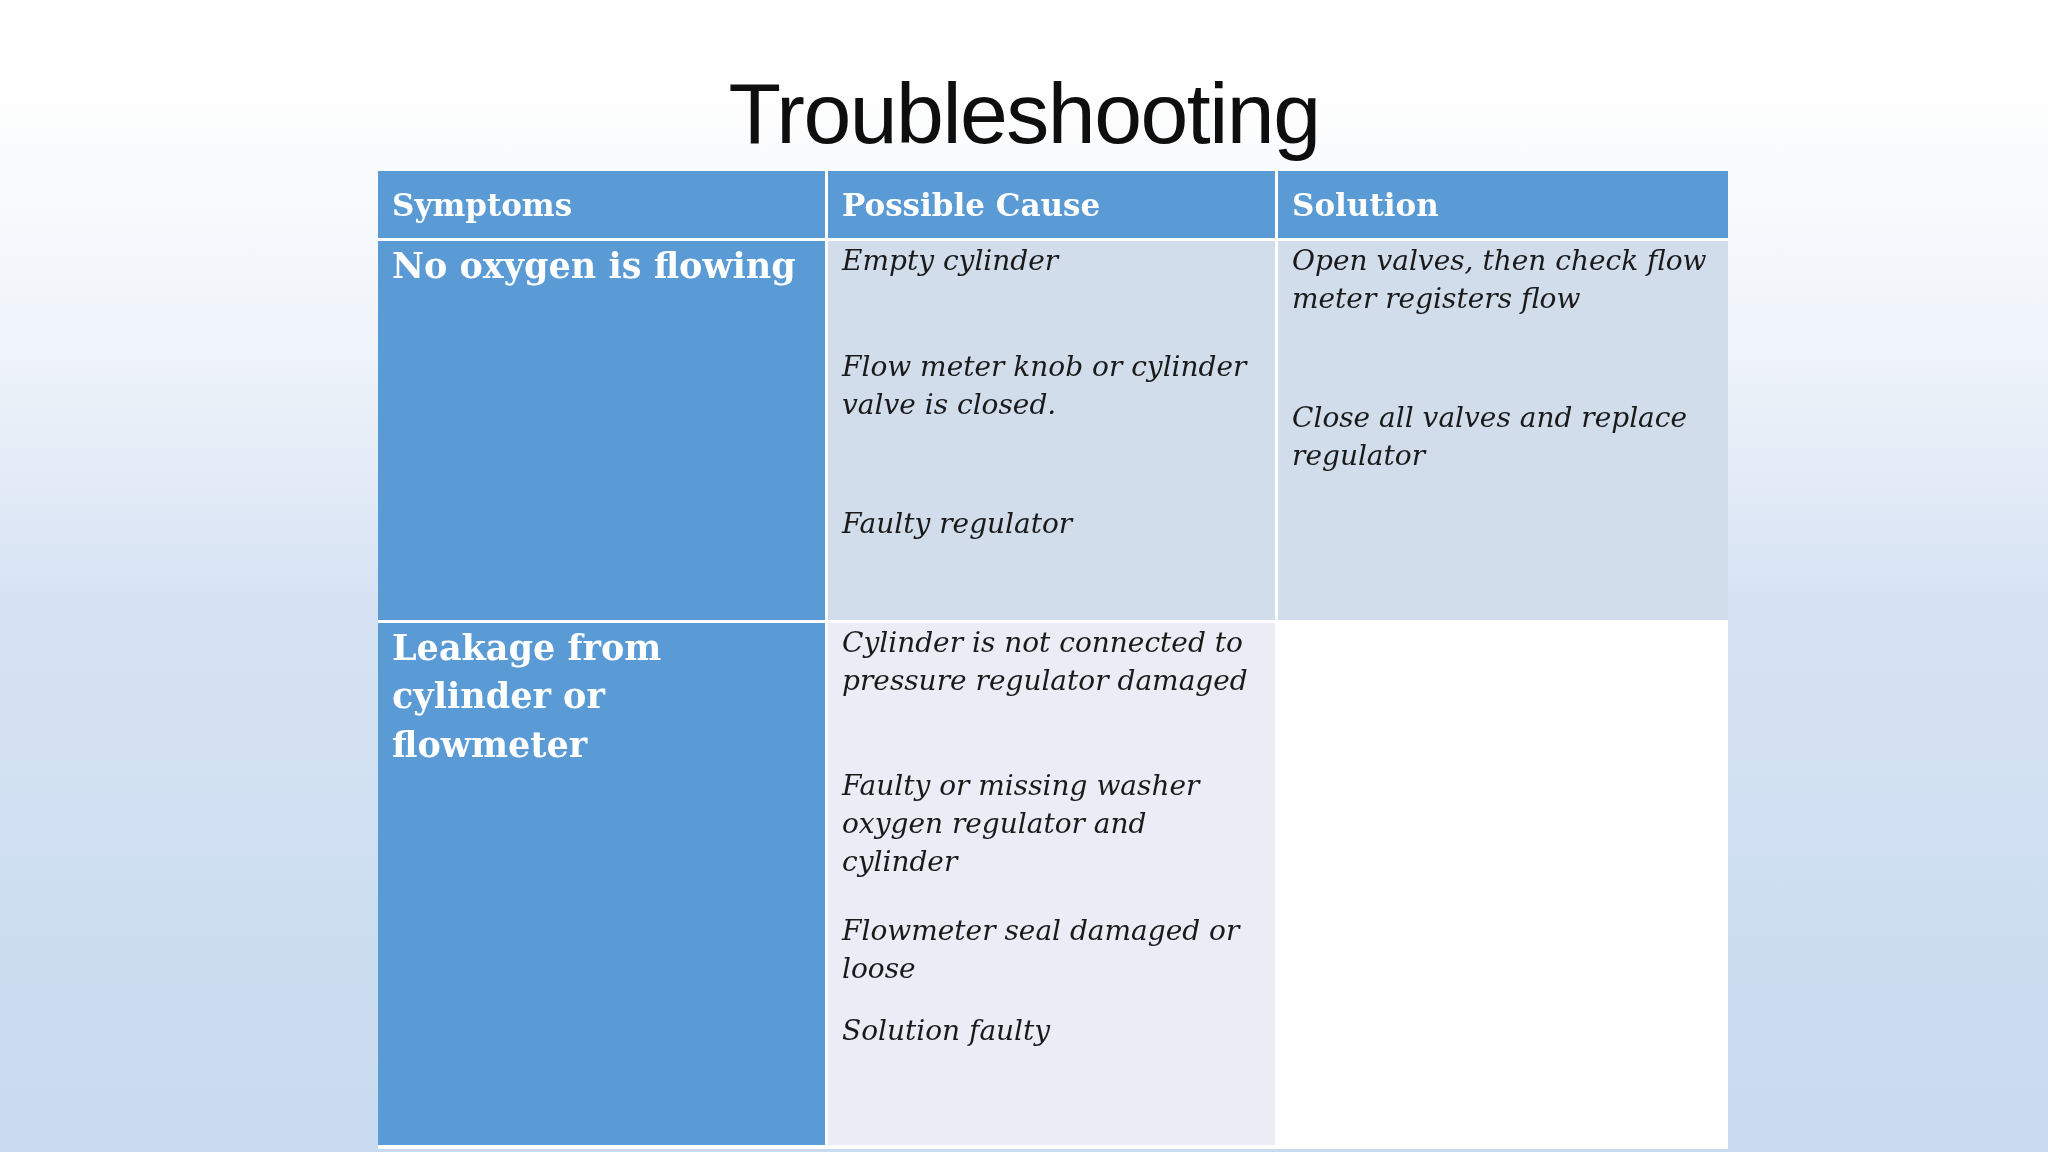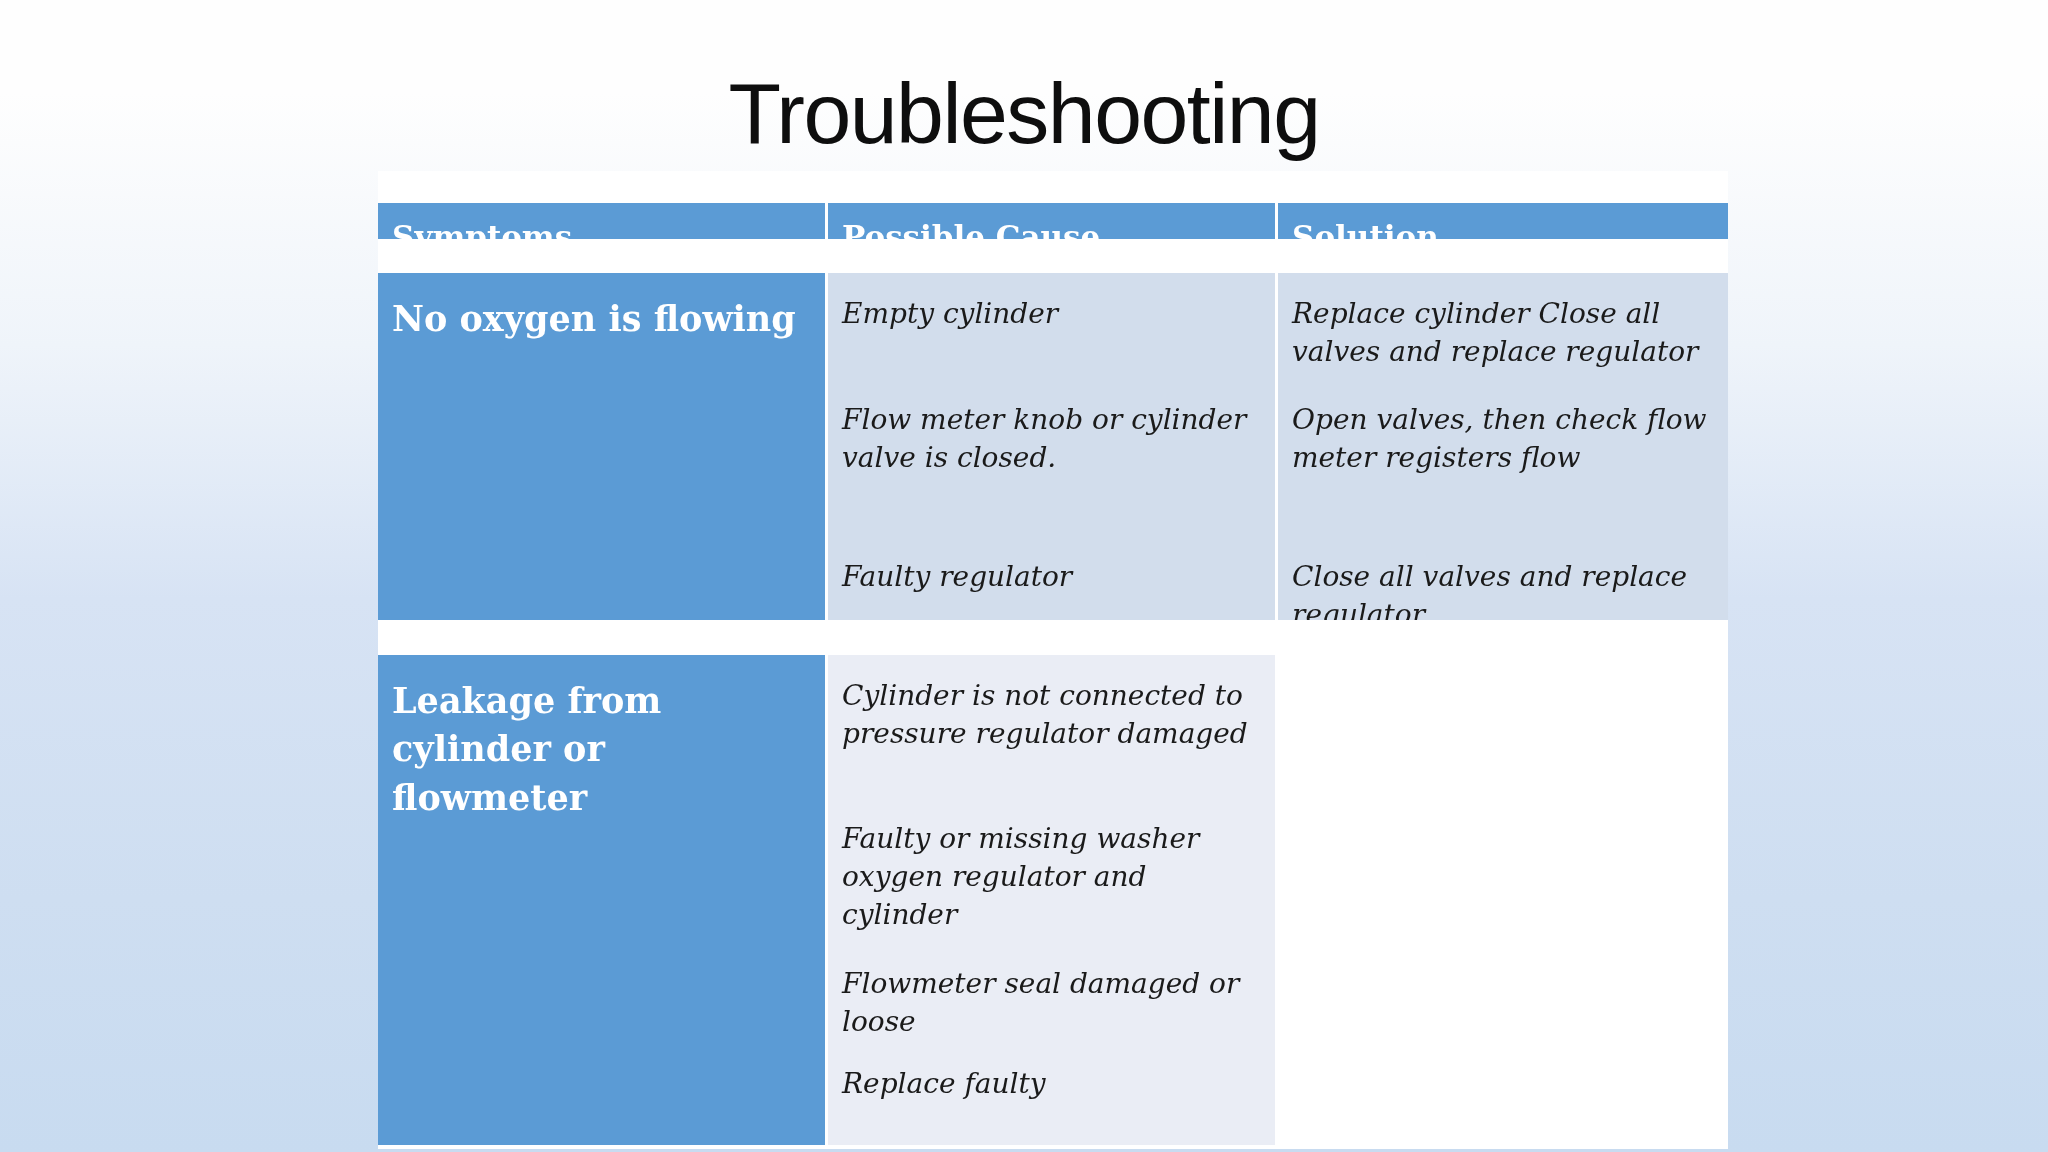--- a/index.html
+++ b/index.html
@@ -34,24 +34,23 @@
     position: absolute;
     left: 378px; top: 171px;
     display: grid;
     grid-template-columns: 447px 447px 450px;
     grid-template-rows: 67px 379px 522px;
     gap: 3px;
     background: var(--divider);
     padding-bottom: 4px;
   }
   .cell {
-    padding: 22px 14px;
+    padding: 1px 14px;
     box-sizing: border-box;
     overflow: hidden;
-    margin-top: 32px;
   }
   .header-cell {
     background: var(--header-bg);
     color: #FFFFFF;
     font-weight: bold;
     font-size: 31px;
     line-height: 1.3;
     padding-top: 14px;
   }
   .symptom-cell {
@@ -91,29 +90,28 @@
 
     <div class="cell symptom-cell">No oxygen is flowing</div>
 
     <div class="cell body-cell band1">
       <span class="item r1-i1">Empty cylinder</span>
       <span class="item r1-i2">Flow meter knob or cylinder valve is closed.</span>
       <span class="item">Faulty regulator</span>
     </div>
 
     <div class="cell body-cell band1">
-      <span class="item r1-i1">Replace cylinder Close all valves and replace regulator</span>
       <span class="item r1-i2">Open valves, then check flow meter registers flow</span>
       <span class="item">Close all valves and replace regulator</span>
     </div>
 
     <div class="cell symptom-cell">Leakage from cylinder or flowmeter</div>
 
     <div class="cell body-cell band2">
       <span class="item r2-i1">Cylinder is not connected to pressure regulator damaged</span>
       <span class="item r2-i2">Faulty or missing washer oxygen regulator and cylinder</span>
       <span class="item r2-i3">Flowmeter seal damaged or loose</span>
-      <span class="item">Replace faulty</span>
+      <span class="item">Solution faulty</span>
     </div>
 
 
   </div>
 </div>
 
 </body></html>

